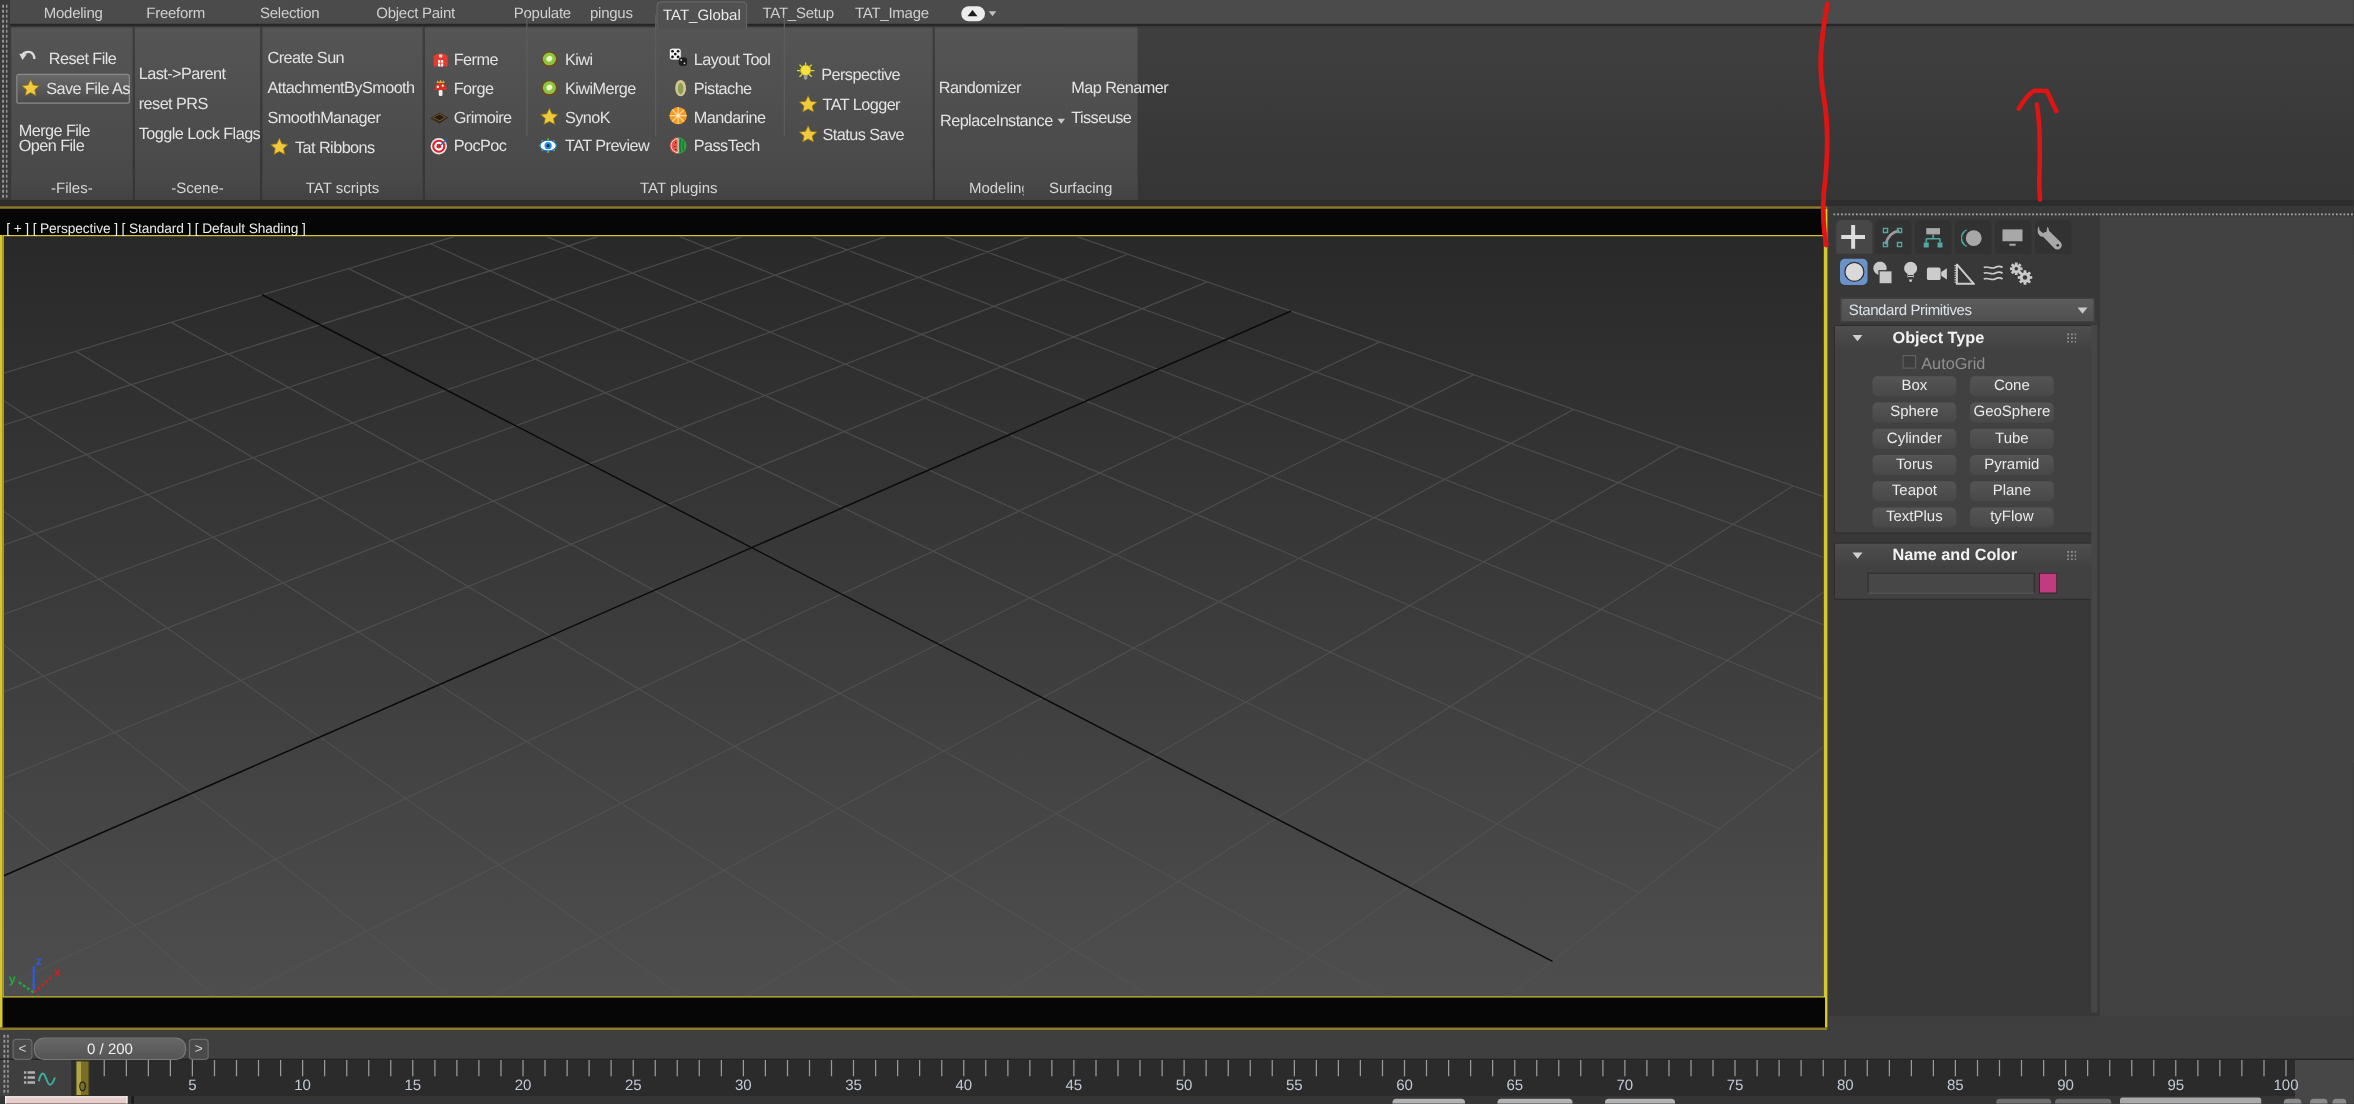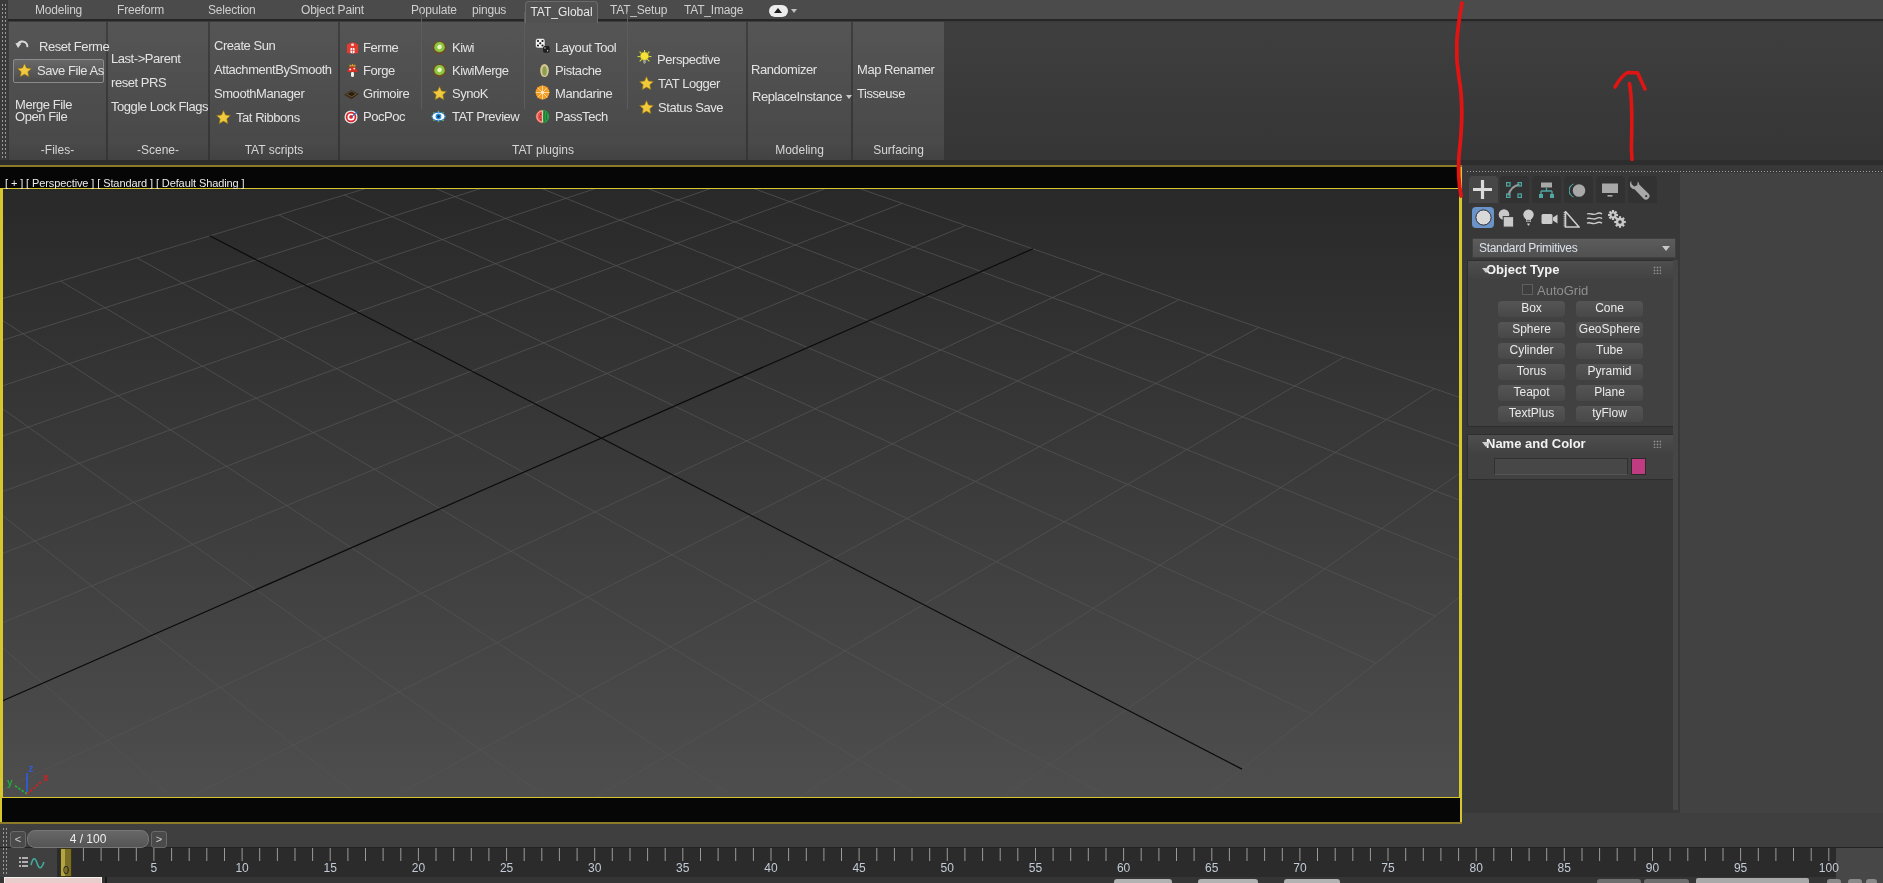--- a/index.html
+++ b/index.html
@@ -22,21 +22,21 @@
 
 #vpframe{left:0;top:165px;width:1462px;height:659px;background:#060606;border-top:2px solid #8d7b2a;border-bottom:2px solid #8d7b2a;}
 #vplabel{left:5px;top:177px;color:#ececec;font-size:11px;letter-spacing:-0.1px;}
 #vp3d{left:2px;top:188px;width:1458px;height:610px;background:linear-gradient(#292929,#4e4e4e);border:1px solid #d6c72e;overflow:hidden;}
 
 #cmdzone{left:1463px;top:165px;width:420px;height:648px;background:#383838;}
 #cmdright{left:1680px;top:173px;width:203px;height:640px;background:#424242;}
 #cmddots{left:1466px;top:170px;width:417px;height:3px;background-image:radial-gradient(#a0a0a0 0.6px, transparent 0.95px);background-size:3px 3px;}
 .ctab{position:absolute;top:176px;width:29px;height:27px;background:#323232;border-radius:4px 4px 0 0;}
 .rollout{position:absolute;left:1467px;width:211px;background:#414141;border:1px solid #2e2e2e;border-radius:2px;}
-.rhead{height:18px;background:linear-gradient(#4e4e4e,#424242);color:#f2f2f2;font-size:13px;font-weight:bold;padding-left:18px;line-height:18px;position:relative;}
+.rhead{height:18px;background:linear-gradient(#4e4e4e,#424242);color:#f2f2f2;font-size:13px;font-weight:bold;padding-left:46px;line-height:18px;position:relative;}
 .rhead .tri{position:absolute;left:14px;top:7px;width:0;height:0;border-left:4px solid transparent;border-right:4px solid transparent;border-top:5px solid #cfcfcf;}
 .rhead .grip{position:absolute;right:16px;top:5px;width:8px;height:8px;background-image:radial-gradient(#8f8f8f 0.8px,transparent 1.1px);background-size:3px 3px;}
 .obtn{position:absolute;width:67px;height:16px;background:linear-gradient(#555555,#484848);border-radius:4px;color:#eaeaea;font-size:12px;text-align:center;line-height:15px;}
 
 #botzone{left:0;top:824px;width:1883px;height:23px;background:#3f3f3f;}
 #rightfill{left:1463px;top:813px;width:420px;height:34px;background:#3f3f3f;}
 #rulerrow{left:0;top:847px;width:1883px;height:30px;background:#3f3f3f;border-top:1px solid #232323;}
 #ruler{left:57px;top:848px;width:1779px;height:29px;background:#2b2b2b;}
 #botstrip{left:0;top:877px;width:1883px;height:6px;background:#353535;}
 .bbtn{position:absolute;background:#b2b2b2;border-radius:3px 3px 0 0;height:4px;top:879px;}
@@ -75,28 +75,28 @@
     </div>
     <div class="panel abs" style="left:210px;top:22px;width:128px;">
       <div class="plabel">TAT scripts</div>
     </div>
     <div class="panel abs" style="left:340px;top:22px;width:406px;">
       <div class="plabel">TAT plugins</div>
     </div>
     <div class="panel abs" style="left:748px;top:22px;width:103px;">
       <div class="plabel">Modeling</div>
     </div>
-    <div class="panel abs" style="left:853px;top:22px;width:91px;">
+    <div class="panel abs" style="left:819px;top:22px;width:91px;">
       <div class="plabel">Surfacing</div>
     </div>
     <svg class="ric" style="left:15px;top:38px;" width="17" height="17" viewBox="0 0 17 17">
       <path d="M3.2 7.2 C4.6 3.4 11 2.8 13.2 6.4 C14 7.8 14.2 9 14 10.4" fill="none" stroke="#d9d9d9" stroke-width="2.2"></path>
       <path d="M0.4 5.6 L7.2 6.2 L3.4 11.4 Z" fill="#d9d9d9"></path>
     </svg>
-    <div class="ritem" style="left:39px;top:39px;font-size:13px;">Reset Ferme</div>
+    <div class="ritem" style="left:39px;top:39px;font-size:13px;">Reset File</div>
     <div class="abs" style="left:13px;top:59px;width:91px;height:24px;background:linear-gradient(#686868,#4b4b4b);border:1px solid #8b8b8b;border-radius:2px;"></div>
     <svg class="ric" style="left:17px;top:63px;" width="15" height="15" viewBox="0 0 16 16">
       <defs></defs>
       <path d="M8 0.5 L10.2 5.3 15.5 5.9 11.6 9.4 12.7 14.6 8 12 3.3 14.6 4.4 9.4 0.5 5.9 5.8 5.3 Z" fill="#f0c93c" stroke="#8a6d15" stroke-width="0.7"></path>
     </svg>
     <div class="ritem" style="left:37px;top:63px;font-size:13px;">Save File As</div>
     <div class="ritem" style="left:15px;top:97px;font-size:13px;">Merge File</div>
     <div class="ritem" style="left:15px;top:109px;font-size:13px;">Open File</div>
     <div class="ritem" style="left:111px;top:51px;font-size:13px;">Last-&gt;Parent</div>
     <div class="ritem" style="left:111px;top:75px;font-size:13px;">reset PRS</div>
@@ -402,21 +402,21 @@
   </div>
 
 <div id="botzone" class="abs"></div>
 <div id="rightfill" class="abs"></div>
 <div id="rulerrow" class="abs"></div>
 <div id="ruler" class="abs"></div>
 <div id="botstrip" class="abs"></div>
 <div class="abs" style="left:1836px;top:848px;width:47px;height:35px;background:#474747;"></div>
 <div id="trackgrip" class="abs"></div>
 <div class="navbtn" style="left:10px;">&lt;</div>
-<div id="framefield" class="abs">4 / 100</div>
+<div id="framefield" class="abs">0 / 200</div>
 <div class="navbtn" style="left:151px;">&gt;</div>
 <svg class="abs" style="left:0;top:847px;" width="1883" height="30">
     <path d="M65.8,1 V14 M83.4,1 V14 M101.1,1 V14 M118.7,1 V14 M136.3,1 V14 M153.9,1 V14 M171.6,1 V14 M189.2,1 V14 M206.8,1 V14 M224.5,1 V14 M242.1,1 V14 M259.7,1 V14 M277.4,1 V14 M295.0,1 V14 M312.6,1 V14 M330.2,1 V14 M347.9,1 V14 M365.5,1 V14 M383.1,1 V14 M400.8,1 V14 M418.4,1 V14 M436.0,1 V14 M453.7,1 V14 M471.3,1 V14 M488.9,1 V14 M506.6,1 V14 M524.2,1 V14 M541.8,1 V14 M559.4,1 V14 M577.1,1 V14 M594.7,1 V14 M612.3,1 V14 M630.0,1 V14 M647.6,1 V14 M665.2,1 V14 M682.8,1 V14 M700.5,1 V14 M718.1,1 V14 M735.7,1 V14 M753.4,1 V14 M771.0,1 V14 M788.6,1 V14 M806.3,1 V14 M823.9,1 V14 M841.5,1 V14 M859.1,1 V14 M876.8,1 V14 M894.4,1 V14 M912.0,1 V14 M929.7,1 V14 M947.3,1 V14 M964.9,1 V14 M982.6,1 V14 M1000.2,1 V14 M1017.8,1 V14 M1035.5,1 V14 M1053.1,1 V14 M1070.7,1 V14 M1088.3,1 V14 M1106.0,1 V14 M1123.6,1 V14 M1141.2,1 V14 M1158.9,1 V14 M1176.5,1 V14 M1194.1,1 V14 M1211.8,1 V14 M1229.4,1 V14 M1247.0,1 V14 M1264.6,1 V14 M1282.3,1 V14 M1299.9,1 V14 M1317.5,1 V14 M1335.2,1 V14 M1352.8,1 V14 M1370.4,1 V14 M1388.0,1 V14 M1405.7,1 V14 M1423.3,1 V14 M1440.9,1 V14 M1458.6,1 V14 M1476.2,1 V14 M1493.8,1 V14 M1511.5,1 V14 M1529.1,1 V14 M1546.7,1 V14 M1564.3,1 V14 M1582.0,1 V14 M1599.6,1 V14 M1617.2,1 V14 M1634.9,1 V14 M1652.5,1 V14 M1670.1,1 V14 M1687.8,1 V14 M1705.4,1 V14 M1723.0,1 V14 M1740.6,1 V14 M1758.3,1 V14 M1775.9,1 V14 M1793.5,1 V14 M1811.2,1 V14 M1828.8,1 V14" stroke="#9a9a9a" stroke-width="1"></path>
     <text x="153.9" y="25" font-size="12" fill="#c3cbd6" text-anchor="middle" font-family="Liberation Sans">5</text>
     <text x="242.1" y="25" font-size="12" fill="#c3cbd6" text-anchor="middle" font-family="Liberation Sans">10</text>
     <text x="330.2" y="25" font-size="12" fill="#c3cbd6" text-anchor="middle" font-family="Liberation Sans">15</text>
     <text x="418.4" y="25" font-size="12" fill="#c3cbd6" text-anchor="middle" font-family="Liberation Sans">20</text>
     <text x="506.6" y="25" font-size="12" fill="#c3cbd6" text-anchor="middle" font-family="Liberation Sans">25</text>
     <text x="594.7" y="25" font-size="12" fill="#c3cbd6" text-anchor="middle" font-family="Liberation Sans">30</text>
     <text x="682.8" y="25" font-size="12" fill="#c3cbd6" text-anchor="middle" font-family="Liberation Sans">35</text>

